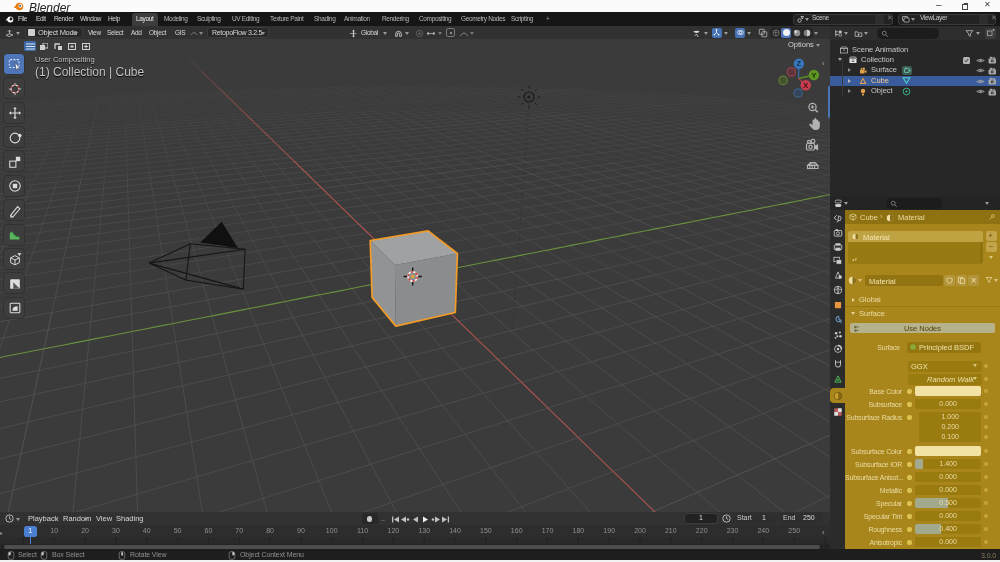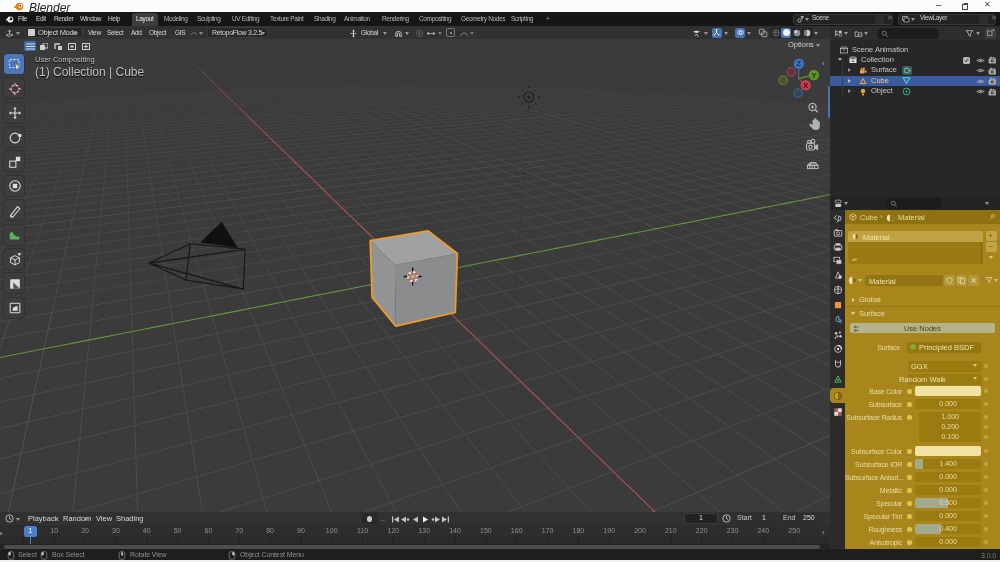--- a/index.html
+++ b/index.html
@@ -682,21 +682,21 @@
 <circle_placeholder>
 <svg class="abs" style="left:65px;top:134px" width="6" height="6">
         <circle cx="3" cy="3" r="2.8" fill="#8aab3c"></circle>
       </svg>
 <span class="abs" style="left:74px;top:132.5px;font-size:7.5px;color:#f0e2ac;">Principled BSDF</span>
 <div class="field" style="left:62.5px;top:150.5px;width:74px;height:11px;"></div>
 <span class="abs" style="left:66px;top:152px;font-size:7.5px;color:#f0e2ac;">GGX</span>
 <div class="abs" style="left:128px;top:154px;width:0;height:0;border-left:2.3px solid transparent;border-right:2.3px solid transparent;border-top:3.2px solid #dcc87e;"></div>
 <div class="ddot" style="left:139px;top:154px;"></div>
 <div class="field" style="left:62.5px;top:163.5px;width:74px;height:11px;"></div>
-<span class="abs" style="left:54px;top:165px;font-size:7.5px;color:#f0e2ac;">Random Walk</span>
+<span class="abs" style="left:82px;top:165px;font-size:7.5px;color:#f0e2ac;font-style:italic;">Random Walk</span>
 <div class="abs" style="left:128px;top:167px;width:0;height:0;border-left:2.3px solid transparent;border-right:2.3px solid transparent;border-top:3.2px solid #dcc87e;"></div>
 <div class="ddot" style="left:139px;top:167px;"></div>
 <span class="flabel" style="left:0px;top:176.5px;width:57px;">Base Color</span>
 <div class="kdot" style="left:62px;top:178.5px;"></div>
 <div class="abs" style="left:69.8px;top:175.5px;width:66.6px;height:10px;background:#f2e3a4;border-radius:2px;"></div>
 <div class="ddot" style="left:139px;top:178.5px;"></div>
 <span class="flabel" style="left:0px;top:189.5px;width:57px;">Subsurface</span>
 <div class="kdot" style="left:62px;top:191.5px;"></div>
 <div class="field" style="left:69.8px;top:188.5px;width:66.6px;height:10px;"></div>
 <div class="abs" style="left:69.8px;top:188.5px;width:66.6px;height:10px;">

